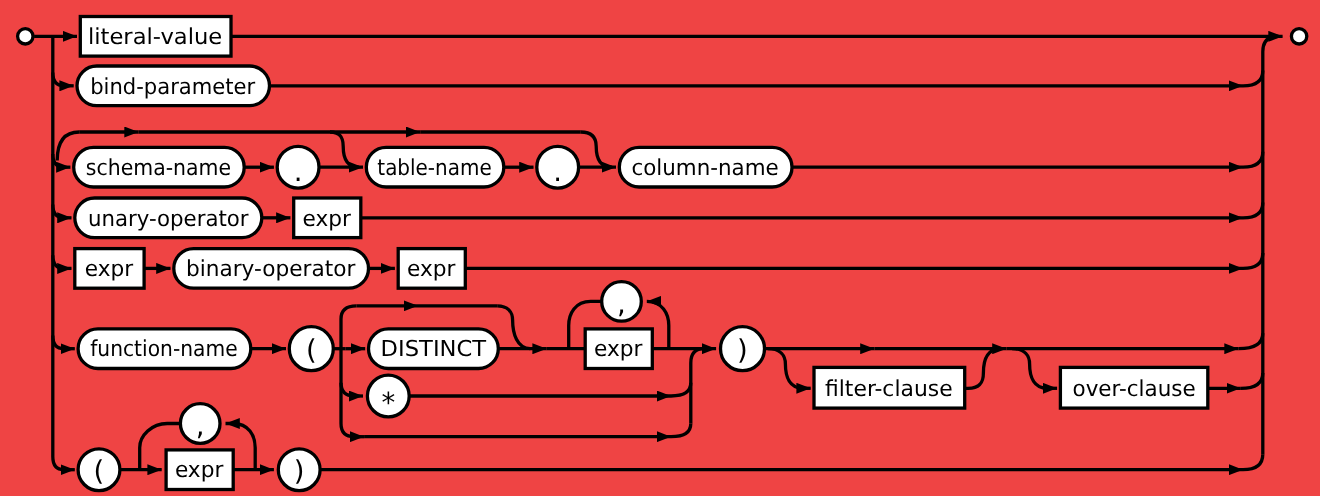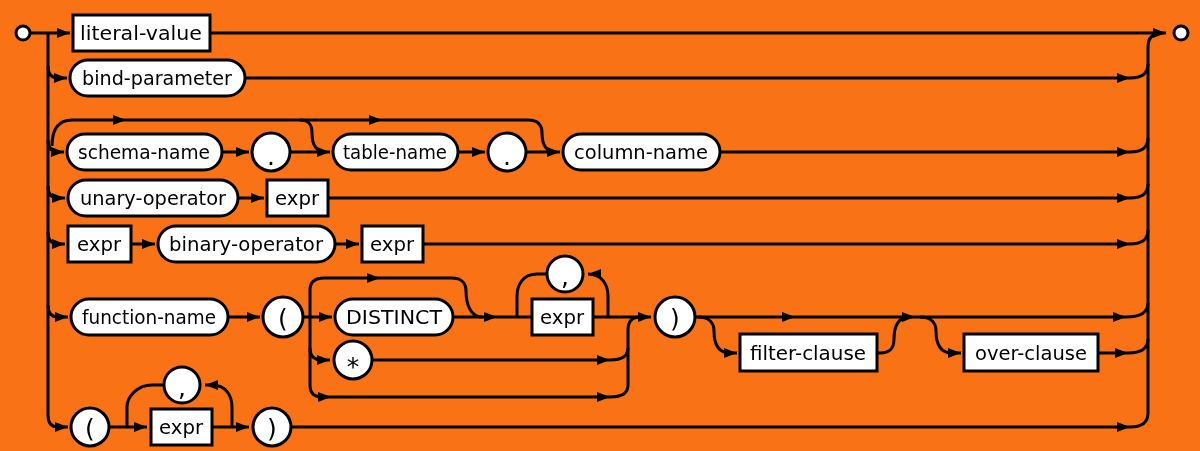--- a/index.html
+++ b/index.html
@@ -1,17 +1,17 @@
 <!DOCTYPE html>
 <html><head>
 <meta charset="utf-8">
 <style>
   html, body { margin: 0; padding: 0; background: #ffffff; }
   .stage {
-    width: 1200px; height: 451px; background: #f97316;
+    width: 1200px; height: 451px; background: #ef4444;
     font-family: "DejaVu Sans", "Liberation Sans", sans-serif;
     overflow: hidden;
   }
   svg { display: block; }
   .rail { stroke: #000; stroke-width: 3; fill: none; }
   .node-rect { stroke: #000; stroke-width: 3; fill: #fff; }
   .node-round { stroke: #000; stroke-width: 3; fill: #fff; }
   .node-circle { stroke: #000; stroke-width: 3; fill: #fff; }
   .terminal-dot { stroke: #000; stroke-width: 3; fill: #fff; }
   .label {

